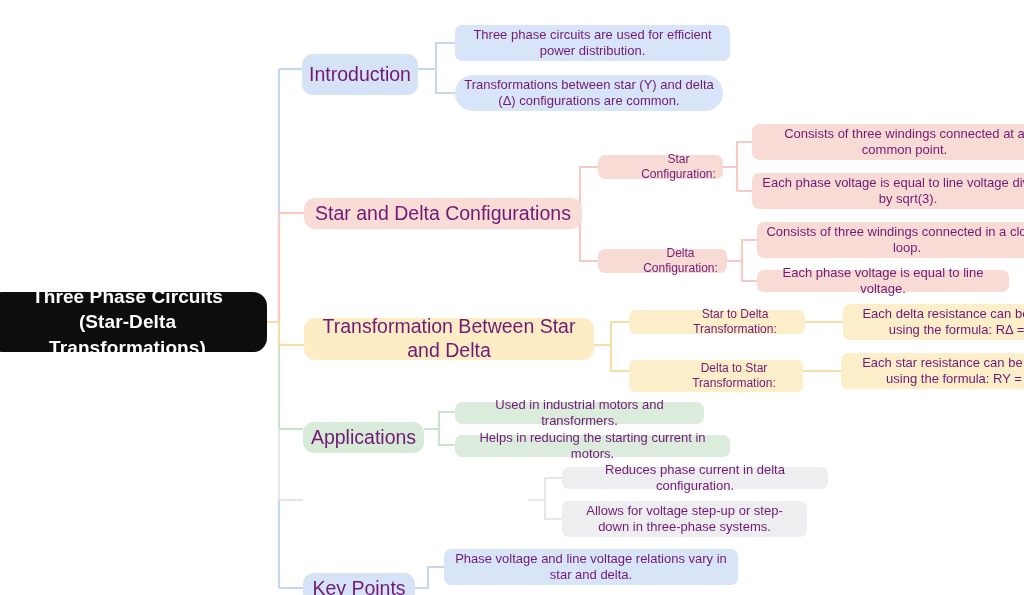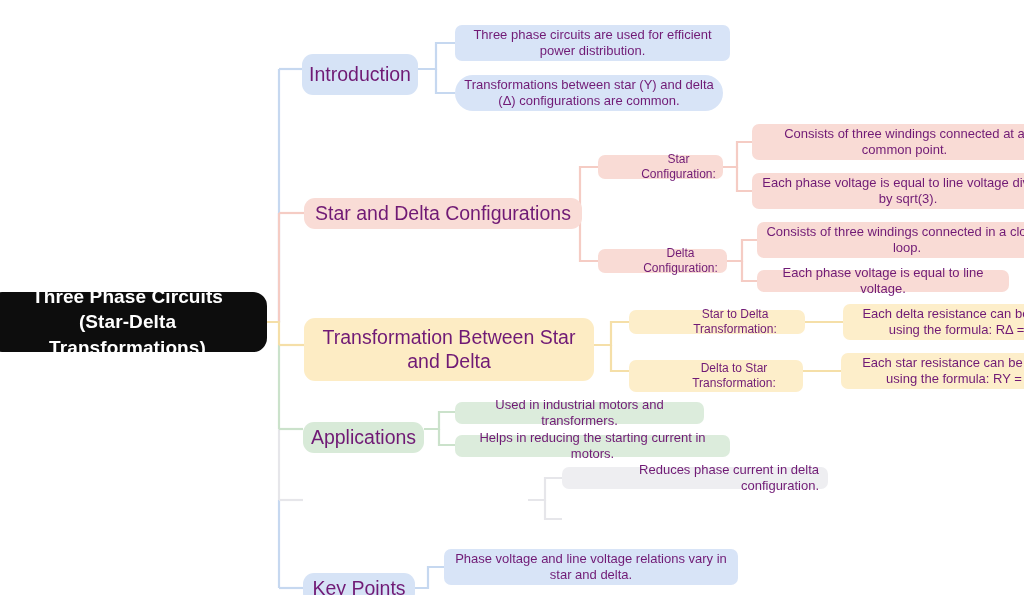--- a/index.html
+++ b/index.html
@@ -66,21 +66,21 @@
   }
   .c-blue   { background: #d6e3f6; }
   .c-blue-l { background: #d8e4f7; }
   .c-pink   { background: #f9dcd6; }
   .c-pink-l { background: #f9dbd5; }
   .c-yellow { background: #fdecc4; }
   .c-yellow-l { background: #fdeeca; }
   .c-green  { background: #d8ead8; }
   .c-green-l{ background: #dcecdc; }
   .c-gray   { background: #eeeef1; }
-  .c-gray-l { background: #eeeef1; text-align: right; }
+  .c-gray-l { background: #eeeef1; }
   .node span { display: block; width: 100%; }
 </style>
 </head>
 <body>
 
 <div id="mindmap">
 
   <svg class="connectors" viewBox="0 0 1024 595">
 
     <path d="M267,322 L279,322 L279,69" fill="none" stroke="#c6d8f0" stroke-width="2.2"></path>
@@ -155,21 +155,21 @@
   <div class="node l2 c-pink-l" style="left:598px; top:249px; width:129px; height:24px;">
     <span>Delta Configuration:</span>
   </div>
   <div class="node leaf c-pink-l" style="left:757px; top:222px; width:300px; height:36px;">
     <span>Consists of three windings connected in a closed loop.</span>
   </div>
   <div class="node leaf c-pink-l" style="left:757px; top:270px; width:252px; height:22px;">
     <span>Each phase voltage is equal to line voltage.</span>
   </div>
 
-  <div class="node l1 c-yellow" style="left:304px; top:318px; width:290px; height:63px; flex-direction:column; padding:0 12px;">
+  <div class="node l1 c-yellow" style="left:304px; top:318px; width:290px; height:42px; flex-direction:column; padding:0 12px;">
     <span>Transformation Between Star and Delta</span>
   </div>
 
   <div class="node l2 c-yellow-l" style="left:629px; top:310px; width:176px; height:24px;">
     <span>Star to Delta Transformation:</span>
   </div>
   <div class="node leaf c-yellow-l" style="left:843px; top:304px; width:268px; height:36px;">
     <span>Each delta resistance can be calculated using the formula: RΔ = 3 * RY</span>
   </div>
 
@@ -186,20 +186,23 @@
   <div class="node leaf c-green-l" style="left:455px; top:402px; width:249px; height:22px;">
     <span>Used in industrial motors and transformers.</span>
   </div>
   <div class="node leaf c-green-l" style="left:455px; top:435px; width:275px; height:22px;">
     <span>Helps in reducing the starting current in motors.</span>
   </div>
 
   <div class="node leaf c-gray-l" style="left:562px; top:467px; width:266px; height:22px;">
     <span>Reduces phase current in delta configuration.</span>
   </div>
+  <div class="node leaf c-gray-l" style="left:562px; top:501px; width:245px; height:36px;">
+    <span>Allows for voltage step-up or step-down in three-phase systems.</span>
+  </div>
 
   <div class="node l1 c-blue" style="left:303px; top:573px; width:112px; height:31px;">
     <span>Key Points</span>
   </div>
   <div class="node leaf c-blue-l" style="left:444px; top:549px; width:294px; height:36px;">
     <span>Phase voltage and line voltage relations vary in star and delta.</span>
   </div>
 
 </div>
 

